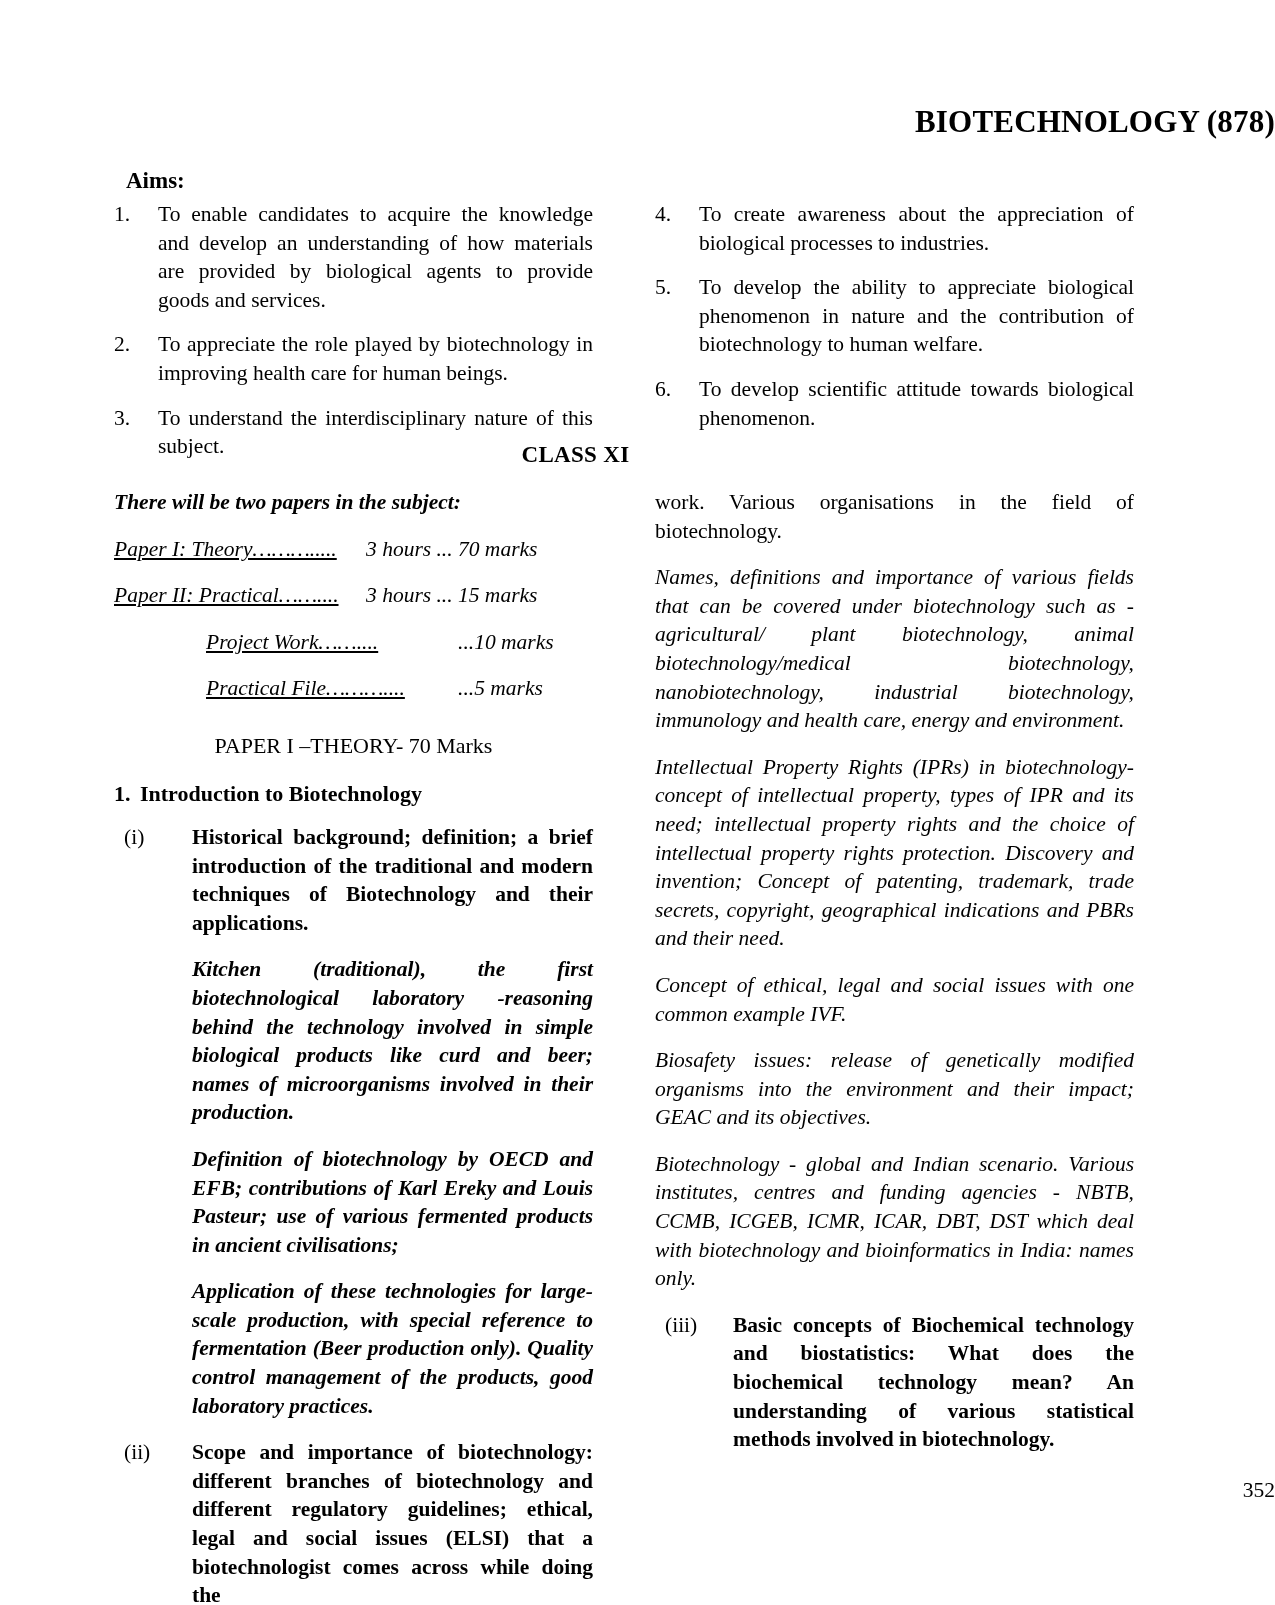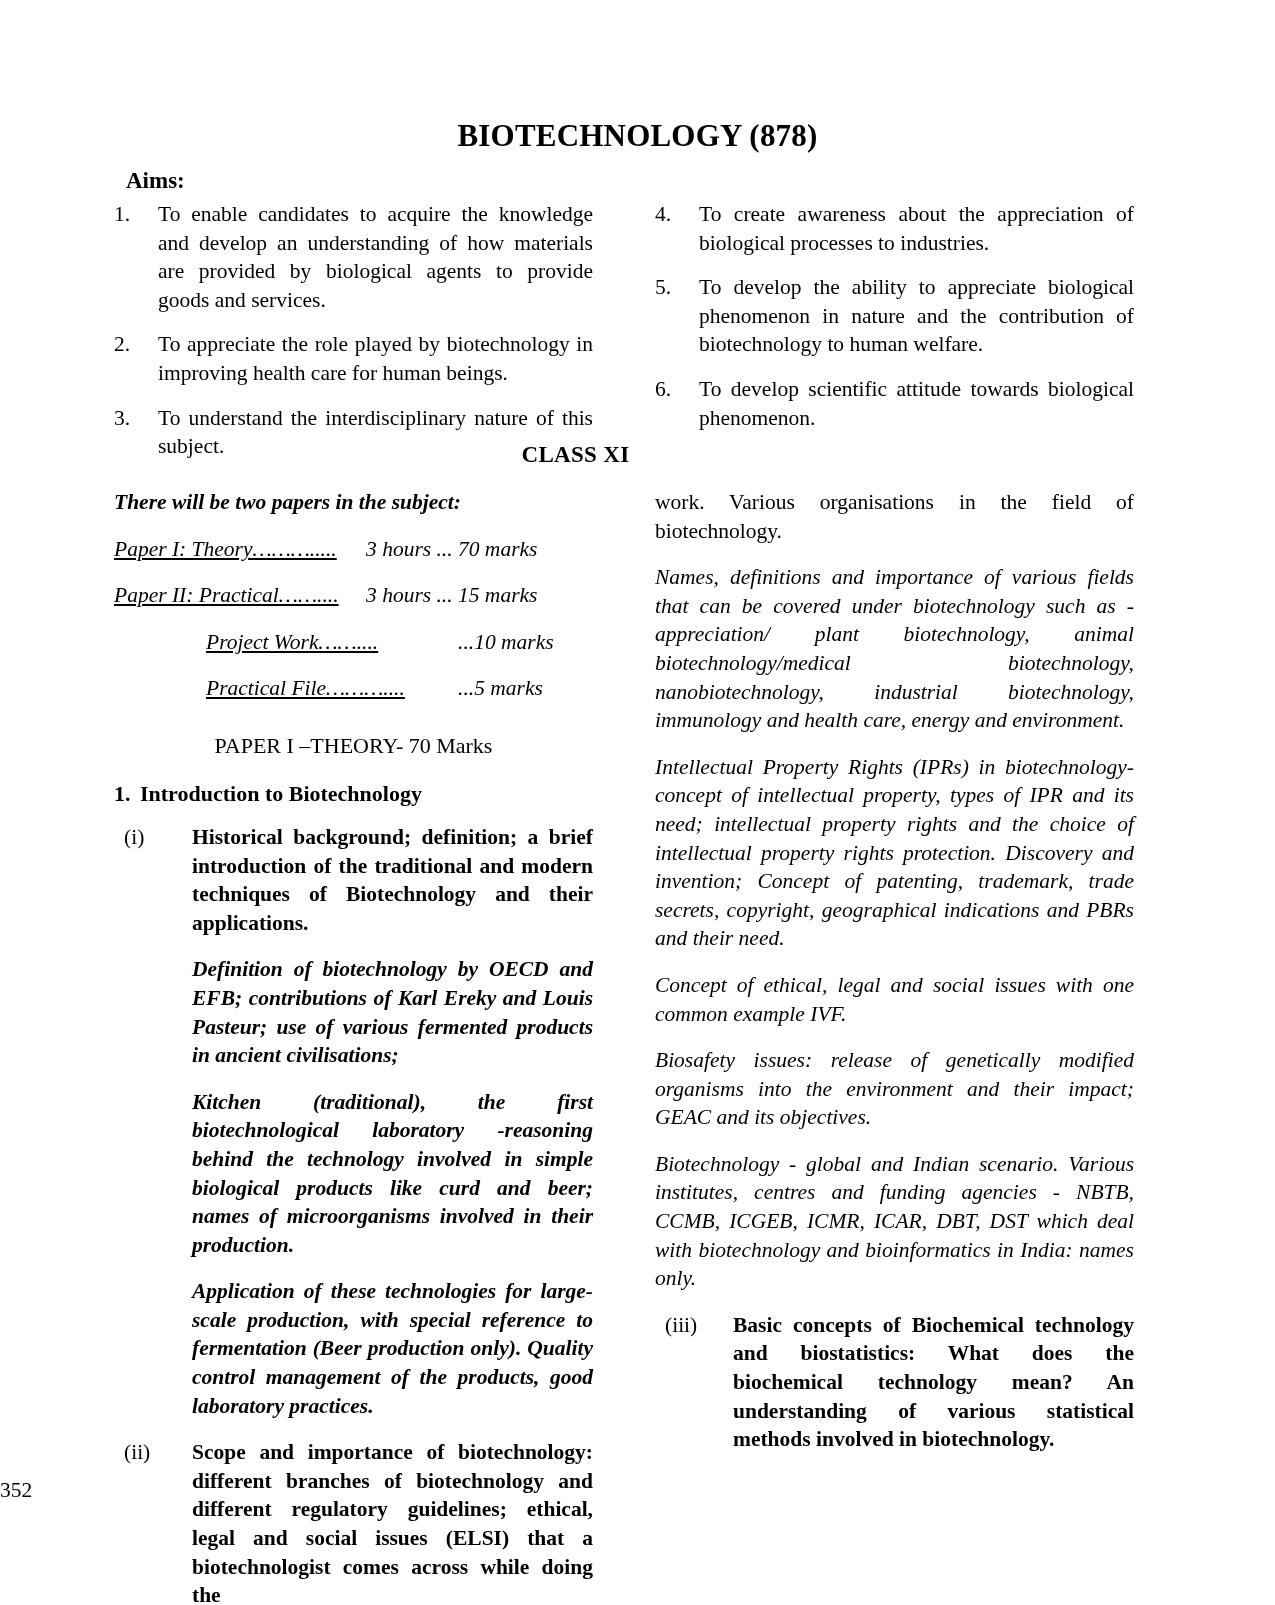--- a/index.html
+++ b/index.html
@@ -17,24 +17,24 @@
     height: 1605px;
     margin: 0 auto;
     background: #ffffff;
     box-sizing: border-box;
     overflow: hidden;
   }
 
   
   .doc-title {
     position: absolute;
-    top: 118px;
+    top: 104px;
     left: 0;
     width: 1275px;
-    text-align: center;
+    text-align: right;
     font-size: 31px;
     font-weight: bold;
     letter-spacing: 0.2px;
   }
 
   
   .aims-heading {
     position: absolute;
     top: 168px;
     left: 114px;
@@ -191,21 +191,21 @@
   .cont-para.ital {
     font-style: italic;
   }
 
   
   .page-number {
     position: absolute;
     top: 1478px;
     left: 0;
     width: 1275px;
-    text-align: left;
+    text-align: right;
     font-size: 21.5px;
   }
 </style>
 </head>
 <body>
 
 <div class="page">
 
   <div class="doc-title">BIOTECHNOLOGY (878)</div>
 
@@ -274,37 +274,37 @@
       <div class="paper-heading">PAPER I –THEORY- 70 Marks</div>
 
       <div class="section-heading">
         <span class="sec-num">1.</span>
         <span>Introduction to Biotechnology</span>
       </div>
 
       <div class="subitem">
         <span class="sub-marker">(i)</span>
         <p>Historical background; definition; a brief introduction of the traditional and modern techniques of Biotechnology and their applications.</p>
+        <p class="ital">Kitchen (traditional), the first biotechnological laboratory -reasoning behind the technology involved in simple biological products like curd and beer; names of microorganisms involved in their production.</p>
         <p class="ital">Definition of biotechnology by OECD and EFB; contributions of Karl Ereky and Louis Pasteur; use of various fermented products in ancient civilisations;</p>
-        <p class="ital">Kitchen (traditional), the first biotechnological laboratory -reasoning behind the technology involved in simple biological products like curd and beer; names of microorganisms involved in their production.</p>
         <p class="ital">Application of these technologies for large-scale production, with special reference to fermentation (Beer production only). Quality control management of the products, good laboratory practices.</p>
       </div>
 
       <div class="subitem">
         <span class="sub-marker">(ii)</span>
         <p>Scope and importance of biotechnology: different branches of biotechnology and different regulatory guidelines; ethical, legal and social issues (ELSI) that a biotechnologist comes across while doing the</p>
       </div>
 
     </div>
 
     <div class="body-col">
 
       <p class="cont-para">work. Various organisations in the field of biotechnology.</p>
 
-      <p class="cont-para ital">Names, definitions and importance of various fields that can be covered under biotechnology such as - appreciation/ plant biotechnology, animal biotechnology/medical biotechnology, nanobiotechnology, industrial biotechnology, immunology and health care, energy and environment.</p>
+      <p class="cont-para ital">Names, definitions and importance of various fields that can be covered under biotechnology such as - agricultural/ plant biotechnology, animal biotechnology/medical biotechnology, nanobiotechnology, industrial biotechnology, immunology and health care, energy and environment.</p>
       <p class="cont-para ital">Intellectual Property Rights (IPRs) in biotechnology- concept of intellectual property, types of IPR and its need; intellectual property rights and the choice of intellectual property rights protection. Discovery and invention; Concept of patenting, trademark, trade secrets, copyright, geographical indications and PBRs and their need.</p>
       <p class="cont-para ital">Concept of ethical, legal and social issues with one common example IVF.</p>
       <p class="cont-para ital">Biosafety issues: release of genetically modified organisms into the environment and their impact; GEAC and its objectives.</p>
       <p class="cont-para ital">Biotechnology - global and Indian scenario. Various institutes, centres and funding agencies - NBTB, CCMB, ICGEB, ICMR, ICAR, DBT, DST which deal with biotechnology and bioinformatics in India: names only.</p>
 
       <div class="subitem">
         <span class="sub-marker">(iii)</span>
         <p>Basic concepts of Biochemical technology and biostatistics: What does the biochemical technology mean? An understanding of various statistical methods involved in biotechnology.</p>
       </div>
 

